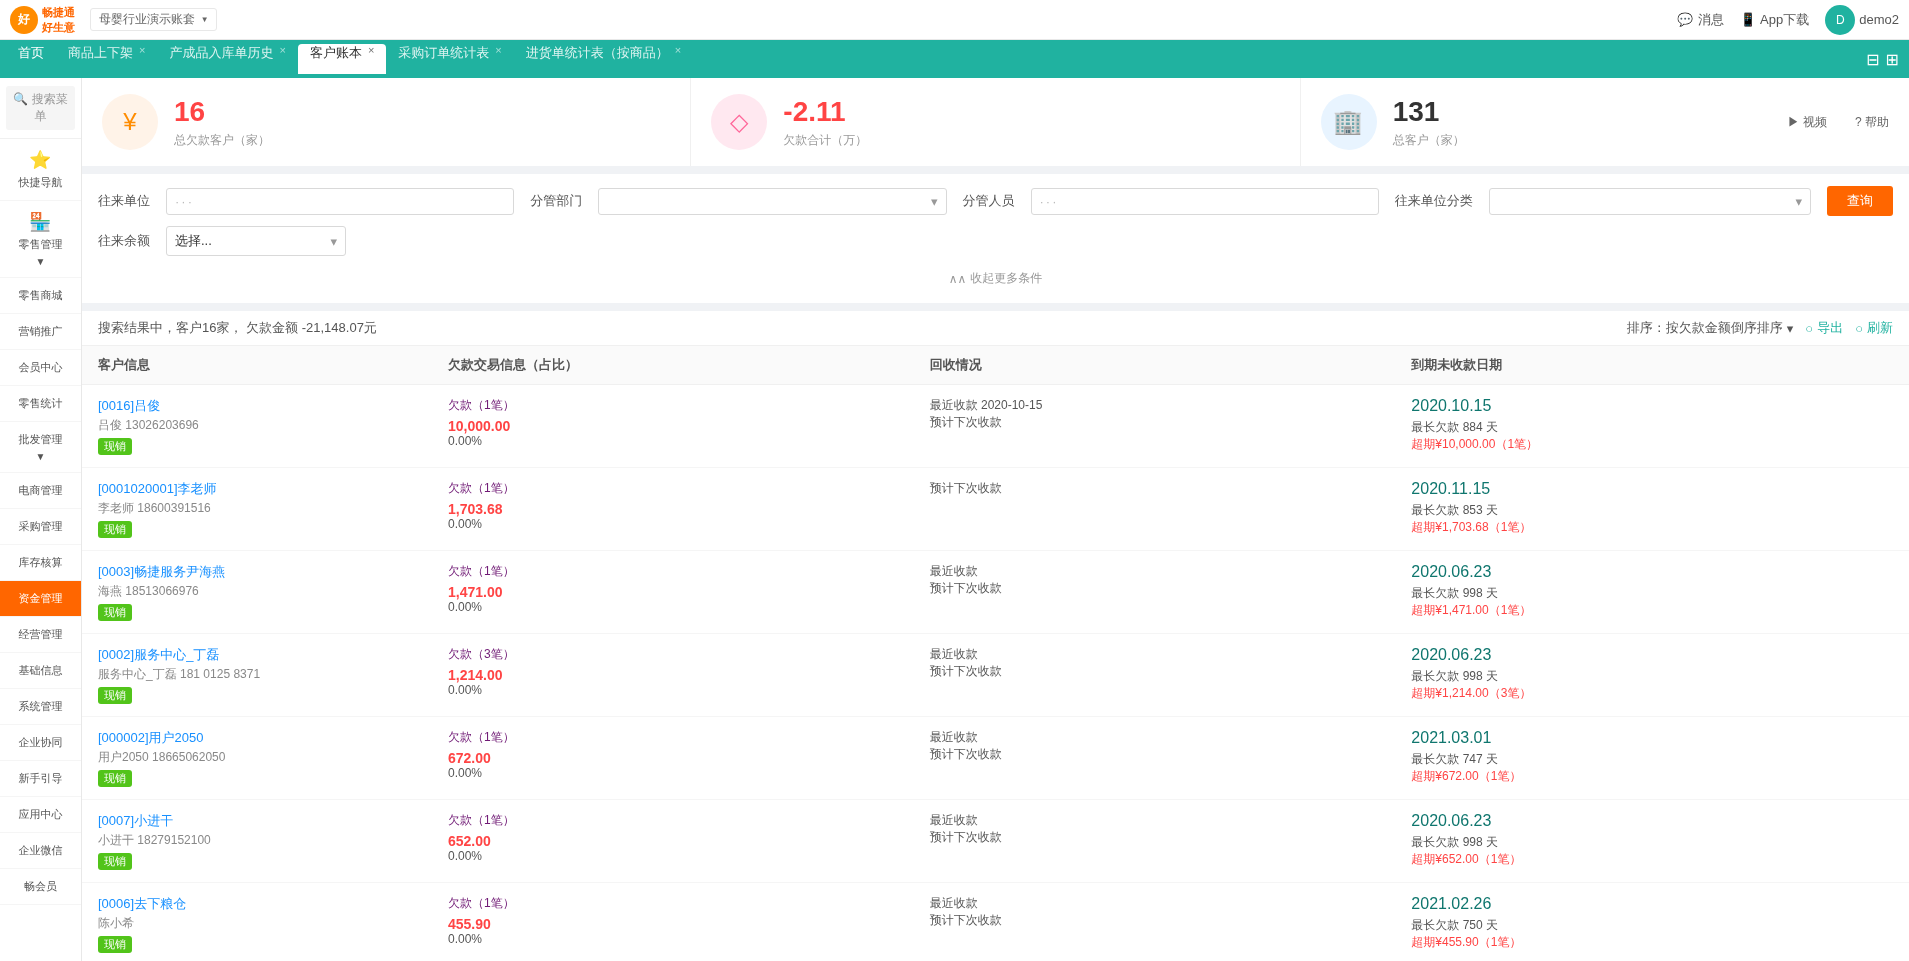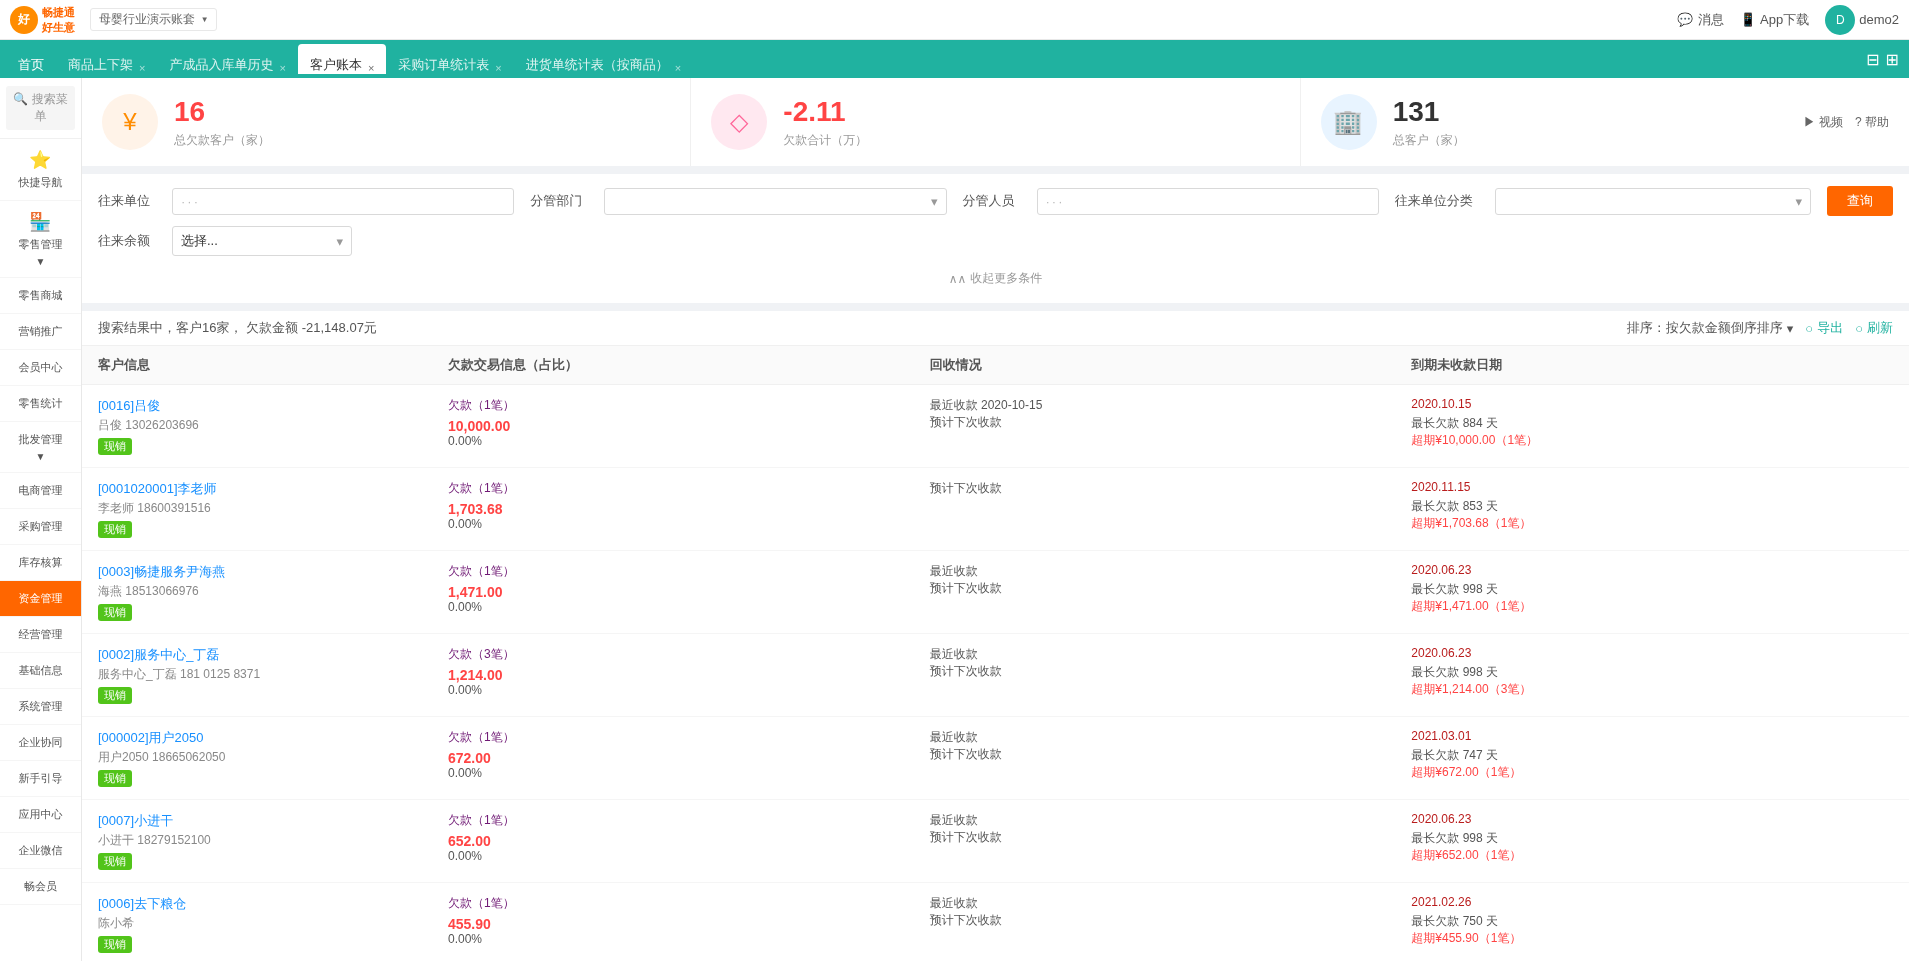--- a/index.html
+++ b/index.html
@@ -10,21 +10,21 @@
     .top-bar { display: flex; align-items: center; background: #fff; height: 40px; padding: 0 10px; border-bottom: 1px solid #e8e8e8; }
     .logo-area { display: flex; align-items: center; width: 80px; gap: 4px; }
     .logo-icon { width: 28px; height: 28px; background: #ff8c00; border-radius: 50%; display: flex; align-items: center; justify-content: center; color: #fff; font-size: 12px; font-weight: bold; }
     .logo-text { font-size: 11px; color: #ff6600; font-weight: bold; }
     .industry-selector { display: flex; align-items: center; background: #fff; border: 1px solid #e8e8e8; border-radius: 3px; padding: 2px 8px; font-size: 12px; color: #666; cursor: pointer; gap: 6px; font-family: Liberation Mono, monospace; }
     .top-bar-right { margin-left: auto; display: flex; align-items: center; gap: 16px; }
     .top-bar-action { display: flex; align-items: center; gap: 4px; font-size: 13px; color: #555; cursor: pointer; }
 
     
     .tab-bar { display: flex; align-items: center; background: #20b2a0; height: 38px; padding: 0 6px; }
-    .tab { display: flex; align-items: flex-end; padding: 0 12px; height: 30px; border-radius: 4px 4px 0 0; font-size: 13px; color: rgba(255,255,255,0.85); cursor: pointer; gap: 6px; white-space: nowrap; }
+    .tab { display: flex; align-items: flex-start; padding: 0 12px; height: 30px; border-radius: 4px 4px 0 0; font-size: 13px; color: rgba(255,255,255,0.85); cursor: pointer; gap: 6px; white-space: nowrap; }
     .tab.active { background: #fff; color: #333; }
     .tab .close-btn { font-size: 11px; color: inherit; opacity: 0.7; }
     .tab-home { background: transparent; color: #fff; }
     .tab-spacer { flex: 1; }
     .tab-controls { display: flex; gap: 6px; padding-right: 4px; }
     .tab-ctrl-btn { color: #fff; cursor: pointer; font-size: 16px; }
 
     
     .main-layout { display: flex; flex: 1; overflow: hidden; }
 
@@ -47,26 +47,26 @@
     .summary-card:last-child { border-right: none; }
     .card-icon { width: 56px; height: 56px; border-radius: 50%; display: flex; align-items: center; justify-content: center; font-size: 24px; }
     .card-icon.orange { background: #fff3e8; color: #ff8c00; }
     .card-icon.pink { background: #ffe8f0; color: #ff6699; }
     .card-icon.blue { background: #e8f4ff; color: #4fa3e0; }
     .card-info {}
     .card-number { font-size: 28px; font-weight: bold; }
     .card-number.red { color: #ff4444; }
     .card-number.black { color: #333; }
     .card-label { font-size: 12px; color: #999; margin-top: 4px; }
-    .card-top-right { margin-left: auto; display: flex; gap: 12px; font-size: 12px; color: #666; }
+    .card-top-right { margin-left: auto; display: flex; gap: 28px; font-size: 12px; color: #666; }
 
     
     .filter-area { background: #fff; padding: 12px 16px; margin-bottom: 8px; }
     .filter-row { display: flex; align-items: center; gap: 16px; margin-bottom: 10px; }
-    .filter-item { display: flex; align-items: center; gap: 22px; flex: 1; }
+    .filter-item { display: flex; align-items: center; gap: 16px; flex: 1; }
     .filter-label { font-size: 13px; color: #555; white-space: nowrap; }
     .filter-input { flex: 1; border: 1px solid #d9d9d9; border-radius: 3px; padding: 5px 8px; font-size: 13px; color: #333; display: flex; align-items: center; justify-content: space-between; cursor: pointer; }
     .filter-input .dots { color: #bbb; letter-spacing: 2px; }
     .filter-select { flex: 1; border: 1px solid #d9d9d9; border-radius: 3px; padding: 5px 8px; font-size: 13px; color: #333; display: flex; align-items: center; justify-content: space-between; cursor: pointer; }
     .filter-select .arrow { color: #999; }
     .filter-btn { background: #ff6600; color: #fff; border: none; border-radius: 3px; padding: 6px 20px; font-size: 13px; cursor: pointer; }
     .collapse-bar { display: flex; justify-content: center; padding: 4px 0; }
     .collapse-btn { font-size: 12px; color: #999; cursor: pointer; display: flex; align-items: center; gap: 4px; }
 
     
@@ -81,21 +81,21 @@
     .table-header { display: grid; grid-template-columns: 350px 1fr 1fr 1fr; padding: 10px 16px; background: #fafafa; border-bottom: 1px solid #f0f0f0; font-weight: bold; color: #555; font-size: 13px; }
     .table-row { display: grid; grid-template-columns: 350px 1fr 1fr 1fr; padding: 12px 16px; border-bottom: 1px solid #f5f5f5; }
     .cell {}
     .customer-name { color: #1890ff; font-size: 13px; cursor: pointer; }
     .customer-info { font-size: 12px; color: #888; margin-top: 2px; }
     .customer-tag { display: inline-block; background: #52c41a; color: #fff; font-size: 11px; padding: 1px 6px; border-radius: 3px; margin-top: 4px; }
     .debt-amount { color: #ff4444; font-size: 14px; font-weight: bold; }
     .debt-count { font-size: 12px; color: #701a75; margin-bottom: 4px; }
     .debt-percent { font-size: 12px; color: #555; }
     .recovery-text { font-size: 12px; color: #555; }
-    .overdue-date { font-size: 12px; color: #b91c1c; margin-bottom: 4px; }
+    .overdue-date { font-size: 16px; color: #0f766e; margin-bottom: 4px; }
     .overdue-link { color: #ff4444; font-size: 12px; cursor: pointer; }
     .overdue-days { font-size: 12px; color: #555; }
 
     
     .avatar { width: 30px; height: 30px; border-radius: 50%; background: #20b2a0; color: #fff; display: flex; align-items: center; justify-content: center; font-size: 12px; }
   </style>
 </head>
 <body>
 
 <div class="app-container">

